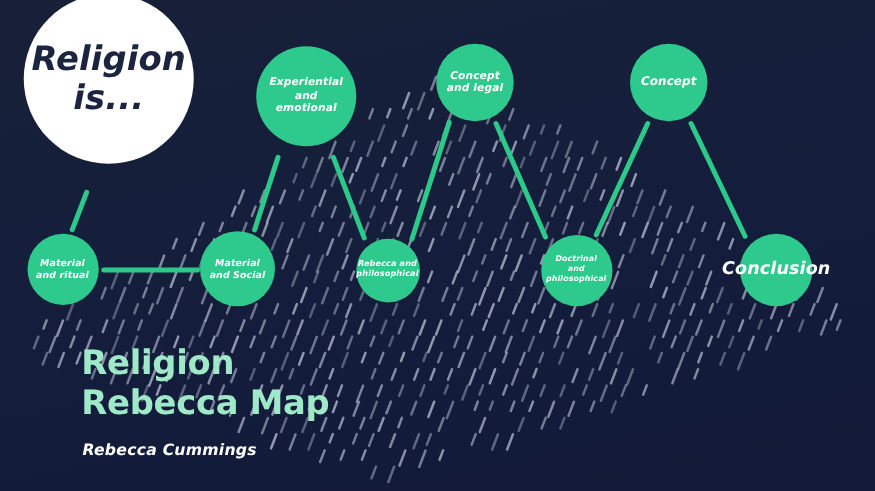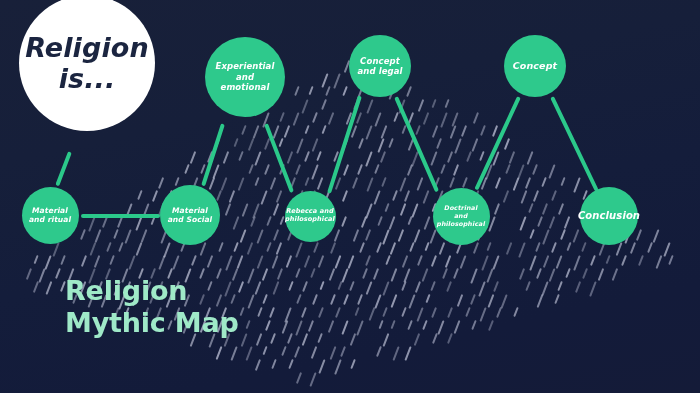--- a/index.html
+++ b/index.html
@@ -573,24 +573,25 @@
       </div>
       <div class="node green" style="width: 60px; height: 60px; left: 160px; top: 185px; font-size: 7.5px;">
         <div><span>Material</span><br><span>and Social</span></div>
       </div>
       <div class="node green" style="width: 51px; height: 51px; left: 284.5px; top: 190.5px; font-size: 6.5px;">
         <div><span>Rebecca and</span><br><span>philosophical</span></div>
       </div>
       <div class="node green" style="width: 57px; height: 57px; left: 432.5px; top: 187.5px; font-size: 6.3px;">
         <div><span>Doctrinal</span><br><span>and</span><br><span>philosophical</span></div>
       </div>
-      <div class="node green" style="width: 58px; height: 58px; left: 580px; top: 187px; font-size: 10px;">
+      <div class="node green" style="width: 58px; height: 58px; left: 592px; top: 187px; font-size: 14px;">
         <div><span>Conclusion</span></div>
       </div>
     </div>
 
   <div class="title">
     <span>Religion</span>
-    <span>Mythic Map</span>
+    <span>Rebecca Map</span>
   </div>
 
+  <div class="author">Rebecca Cummings</div>
 
 </div>
 
 </body></html>

